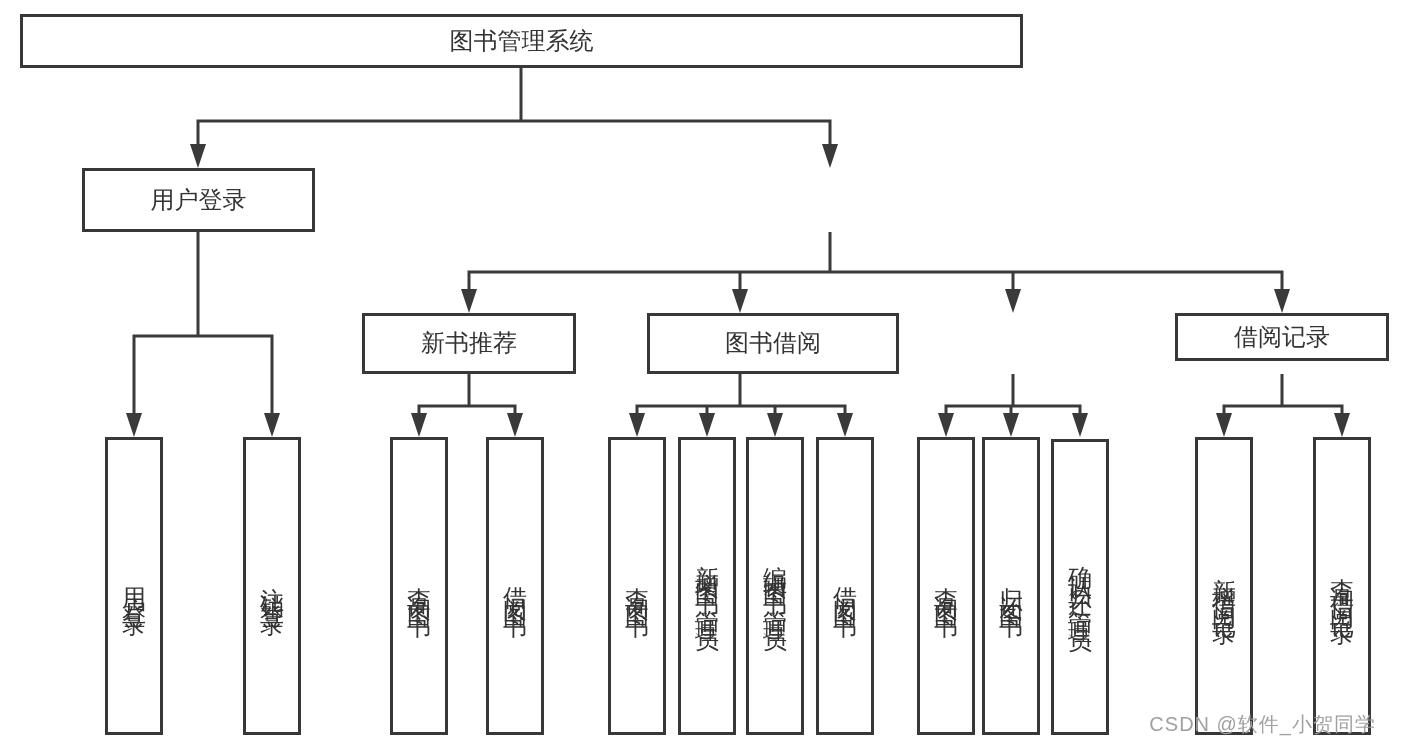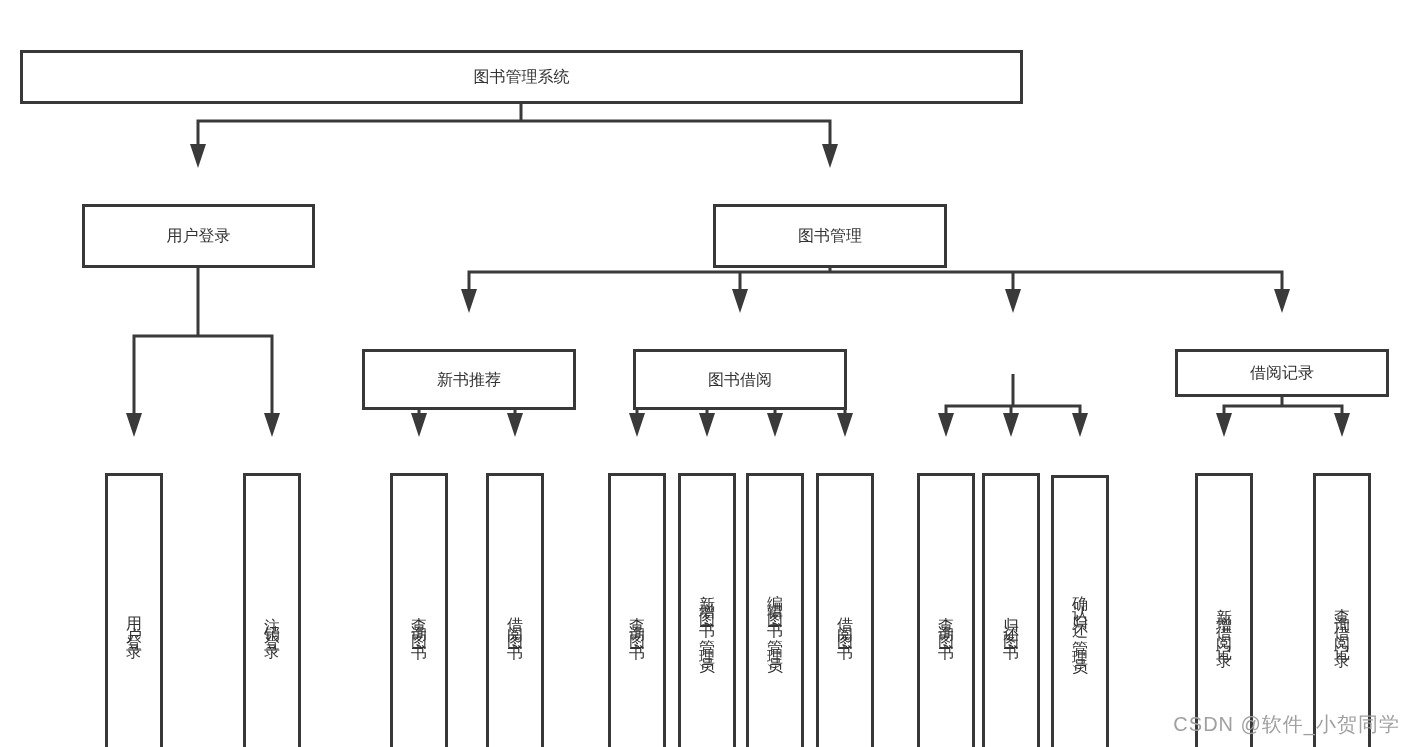--- a/index.html
+++ b/index.html
@@ -14,29 +14,29 @@
     position:relative;width:1405px;height:747px;background:var(--background);
     font-family:"Liberation Sans","DejaVu Sans",sans-serif;overflow:hidden;
   }
   .edges{position:absolute;left:0;top:0;width:1405px;height:747px;}
   .edge{stroke:var(--line);stroke-width:3;fill:none;}
   .arrowhead{fill:var(--line);stroke:none;}
   .node{
     position:absolute;box-sizing:border-box;background:var(--background);
     border:3px solid var(--box-border);color:var(--text);
     display:flex;align-items:center;justify-content:center;
-    font-size:16px;line-height:1.2;margin-top:36px;
+    font-size:24px;line-height:1.2;
   }
   .node.v span{
     writing-mode:vertical-rl;
     letter-spacing:9px;
     line-height:1;
   }
   .watermark{
-    position:absolute;right:5px;bottom:9px;
+    position:absolute;right:29px;bottom:9px;
     color:var(--watermark);font-size:20px;letter-spacing:1px;
     white-space:nowrap;
   }
 </style>
 </head>
 <body>
 
 <div class="stage">
 
   <svg class="edges" viewBox="0 0 1405 747" xmlns="http://www.w3.org/2000/svg">
@@ -78,24 +78,23 @@
     <g>
       <path class="edge" d="M1282 374 L1282 406 M1222.5 406 L1343.5 406 M1224 404.5 L1224 419 M1342 404.5 L1342 419"></path>
       <polygon class="arrowhead" points="1216,413 1232,413 1224,437"></polygon>
       <polygon class="arrowhead" points="1334,413 1350,413 1342,437"></polygon>
     </g>
   </svg>
 
   <div class="node h" style="left:20px;top:14px;width:1003px;height:54px">图书管理系统</div>
 
   <div class="node h" style="left:82px;top:168px;width:233px;height:64px">用户登录</div>
-  <div class="node h" style="left:713px;top:168px;width:234px;height:64px">图书管理</div>
 
   <div class="node h" style="left:362px;top:313px;width:214px;height:61px">新书推荐</div>
-  <div class="node h" style="left:633px;top:313px;width:214px;height:61px">图书借阅</div>
+  <div class="node h" style="left:647px;top:313px;width:252px;height:61px">图书借阅</div>
   <div class="node h" style="left:1175px;top:313px;width:214px;height:48px">借阅记录</div>
 
   <div class="node v" style="left:105px;top:437px;width:58px;height:298px">
     <span>用户登录</span>
   </div>
   <div class="node v" style="left:243px;top:437px;width:58px;height:298px">
     <span>注销登录</span>
   </div>
 
   <div class="node v" style="left:390px;top:437px;width:58px;height:298px">

